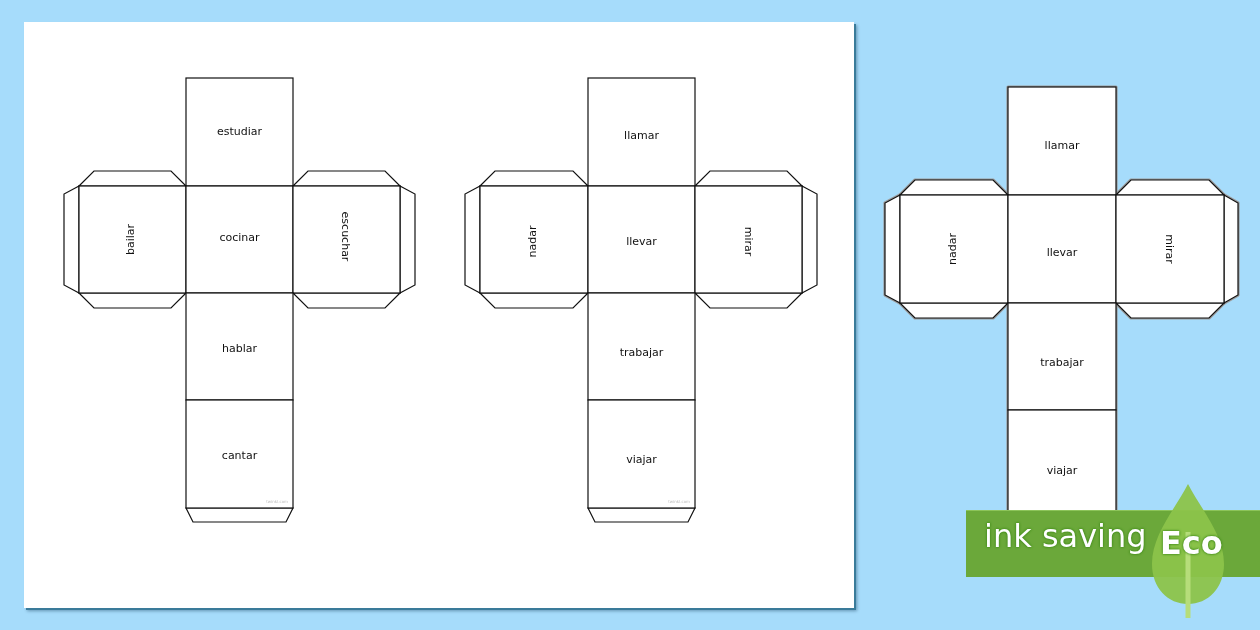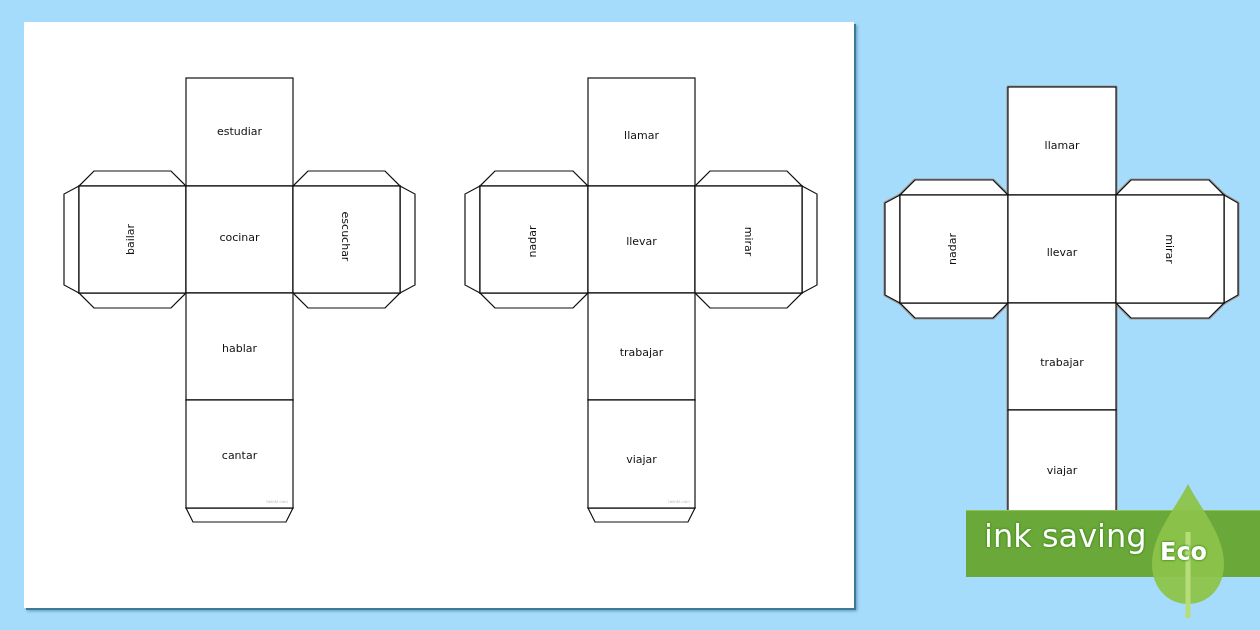--- a/index.html
+++ b/index.html
@@ -2,21 +2,21 @@
 <html><head>
 <meta charset="utf-8">
 <style>
   html, body { margin:0; padding:0; }
   body { width:1260px; height:630px; background:#a6dcfb; position:relative; overflow:hidden; font-family:"DejaVu Sans", sans-serif; }
   .page { position:absolute; left:24px; top:22px; width:830px; height:586px; background:#fff; box-shadow: 2px 2px 0 #3a7b9a, 3px 3px 3px rgba(0,40,70,0.4); }
   svg.net { position:absolute; left:0; top:0; overflow:visible; }
   .banner { position:absolute; left:966px; top:510px; width:334px; height:66px; background:#6ba83a; border-top:1px solid #8cc45a; }
   .banner-text { position:absolute; left:18px; top:6px; font-family:"DejaVu Sans", sans-serif; font-size:32px; color:#fff; letter-spacing:0; text-shadow:0 0 2px #3f8a18, 0 0 3px #3f8a18; }
   .leaf { position:absolute; left:1148px; top:482px; }
-  .eco-text { position:absolute; left:1160px; top:538px; font-family:"DejaVu Sans", sans-serif; font-weight:bold; font-size:24px; color:#fff; text-shadow:0 0 2px #3f8a18, 0 0 3px #3f8a18; }
+  .eco-text { position:absolute; left:1160px; top:524px; font-family:"DejaVu Sans", sans-serif; font-weight:bold; font-size:32px; color:#fff; text-shadow:0 0 2px #3f8a18, 0 0 3px #3f8a18; }
   .face-label { font-family:"DejaVu Sans", sans-serif; font-size:11px; fill:#111; }
   .credit { font-family:"DejaVu Sans", sans-serif; font-size:4px; fill:#bbb; }
 </style>
 </head>
 <body>
 
 <div class="page"></div>
 
 <svg class="net" width="1260" height="630">
   <g fill="#fff" stroke="#111" stroke-width="1.2">

